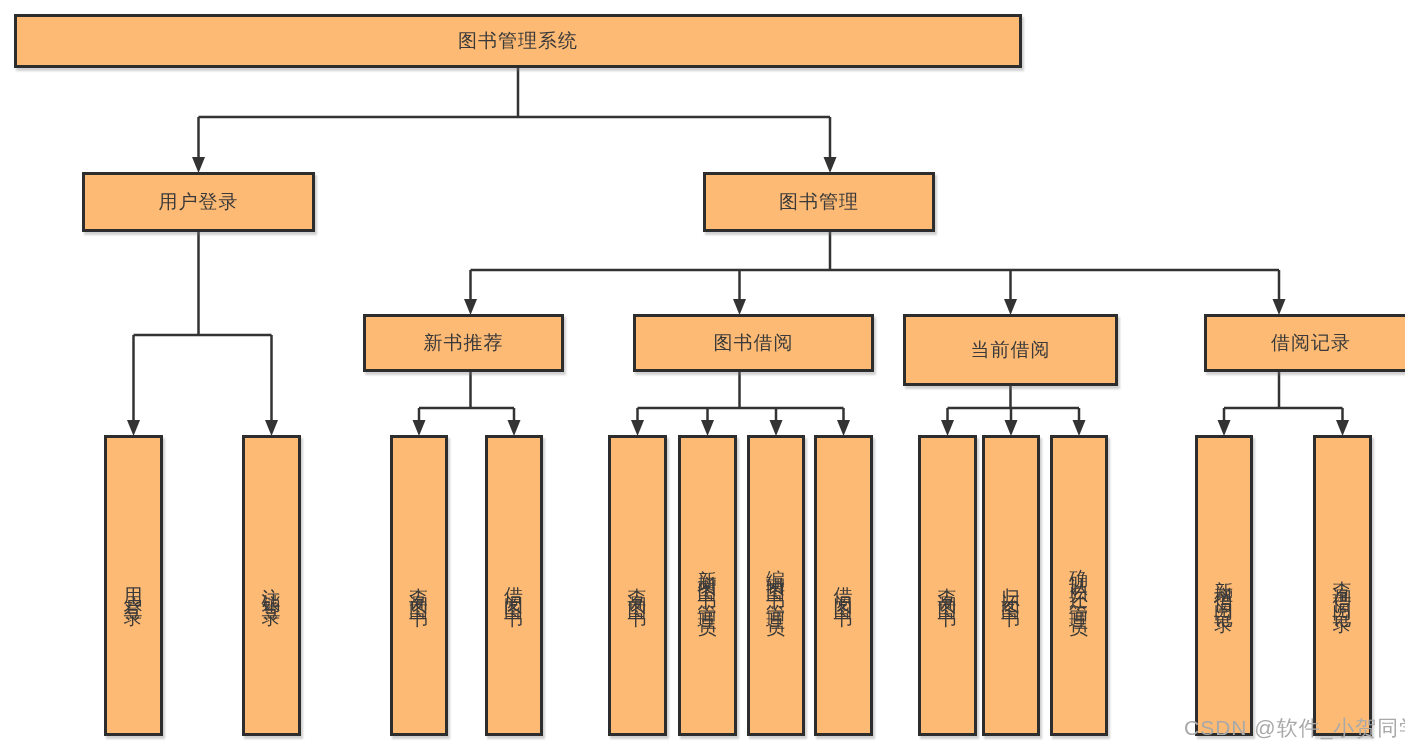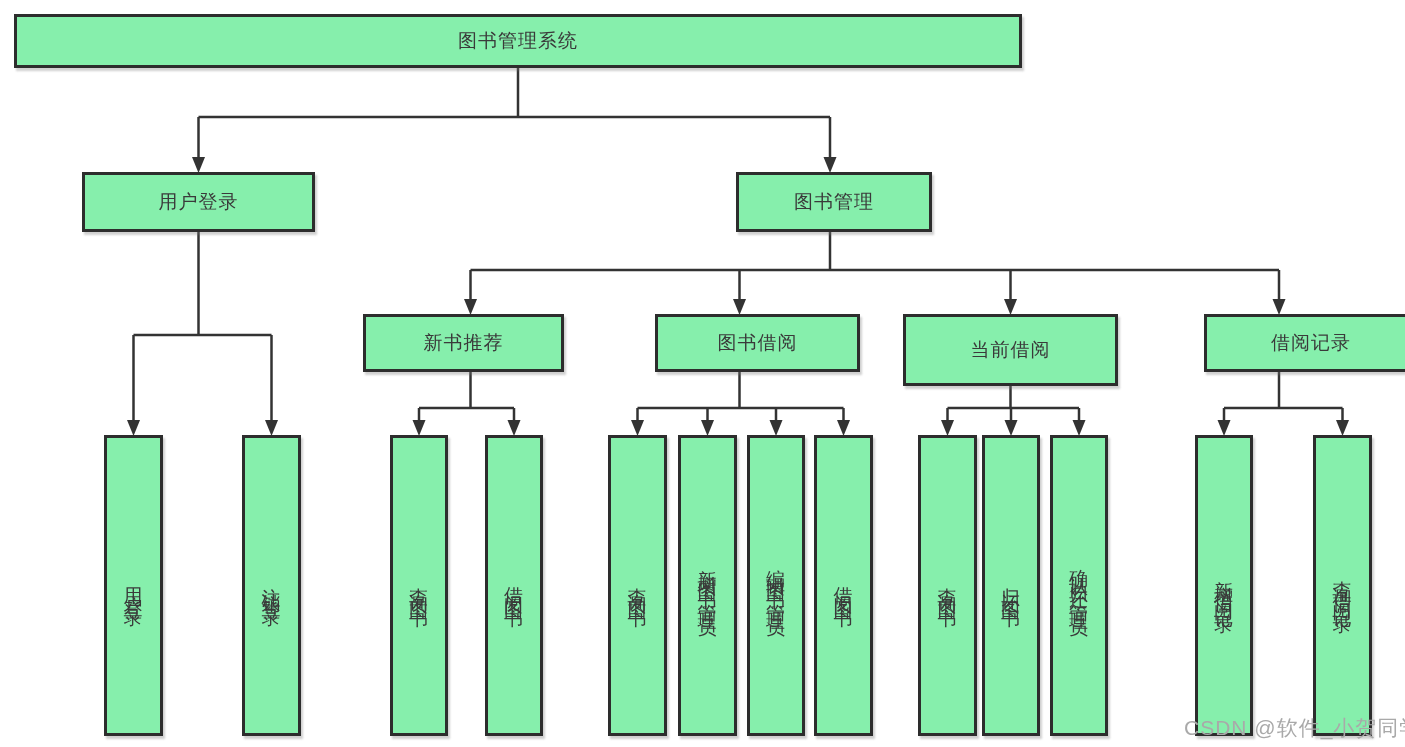--- a/index.html
+++ b/index.html
@@ -16,21 +16,21 @@
     width:1405px;height:747px;
     background:var(--bg);
     overflow:hidden;
   }
   .connectors{
     position:absolute;left:0;top:0;width:1405px;height:747px;
     pointer-events:none;
   }
   .node{
     position:absolute;
-    background:#86efac;
+    background:#fdba74;
     border:3px solid var(--border-color);
     box-shadow:2px 3px 2px rgba(120,120,120,0.35);
     display:flex;align-items:center;justify-content:center;
     box-sizing:border-box;
     color:var(--text-color);
     font-size:19px;
     letter-spacing:1px;
     text-align:left;
     z-index:2;
   }
@@ -109,27 +109,27 @@
       <line x1="1342.5" y1="408" x2="1342.5" y2="421" stroke="var(--line-color)" stroke-width="2.5"></line>
       <polygon points="1336,420 1349,420 1342.5,436" fill="var(--line-color)"></polygon>
     </svg>
   <div id="nodes-layer">
       <div class="node" style="left: 14px; top: 14px; width: 1008px; height: 54px;">
         <span>图书管理系统</span>
       </div>
       <div class="node" style="left: 82px; top: 172px; width: 233px; height: 60px;">
         <span>用户登录</span>
       </div>
-      <div class="node" style="left: 736px; top: 172px; width: 196px; height: 60px;">
+      <div class="node" style="left: 703px; top: 172px; width: 232px; height: 60px;">
         <span>图书管理</span>
       </div>
       <div class="node" style="left: 363px; top: 314px; width: 201px; height: 58px;">
         <span>新书推荐</span>
       </div>
-      <div class="node" style="left: 633px; top: 314px; width: 205px; height: 58px; margin-left: 22px;">
+      <div class="node" style="left: 633px; top: 314px; width: 241px; height: 58px;">
         <span>图书借阅</span>
       </div>
       <div class="node" style="left: 903px; top: 314px; width: 215px; height: 72px;">
         <span>当前借阅</span>
       </div>
       <div class="node" style="left: 1204px; top: 314px; width: 214px; height: 58px;">
         <span>借阅记录</span>
       </div>
       <div class="node vertical" style="left: 104px; top: 435px; width: 59px; height: 301px;">
         <span>用户登录</span>

